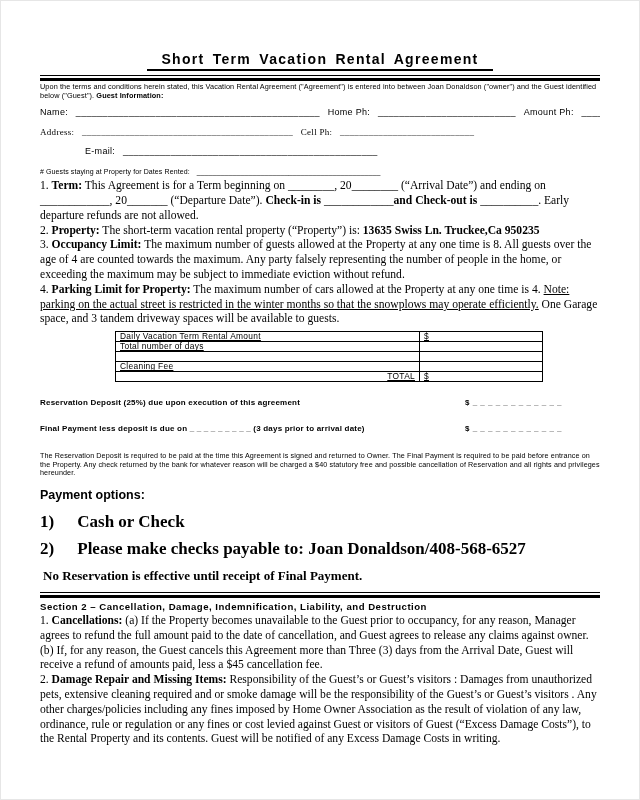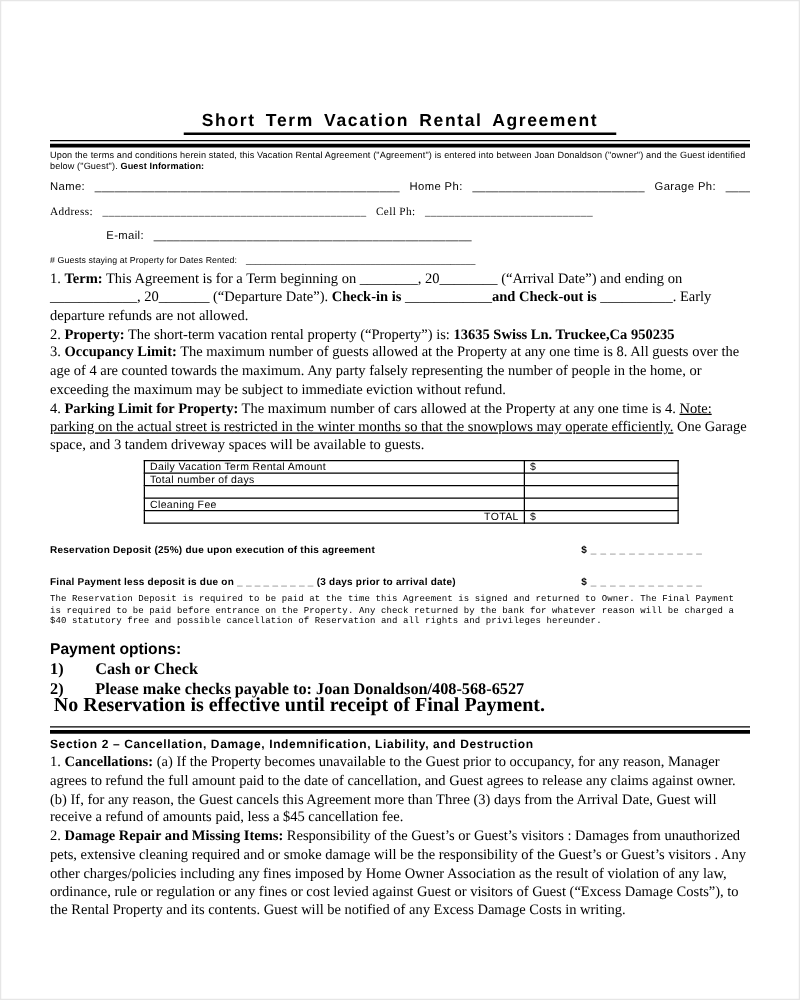--- a/index.html
+++ b/index.html
@@ -1,21 +1,21 @@
 <!DOCTYPE html>
 <html><head>
 <meta charset="utf-8">
 <style>
   html,body{margin:0;padding:0;}
   body{
     width:640px;height:800px;background:#ffffff;color:#000;
     font-family:"Liberation Serif",serif;overflow:hidden;
     box-shadow:inset 0 0 0 1px #e6e6e6;
   }
-  .page{padding:88px 40px 0 40px;box-sizing:border-box;}
+  .page{padding:50px 40px 0 40px;box-sizing:border-box;}
   .b{font-weight:bold;}
   .u{text-decoration:underline;}
 
   .title-row{text-align:center;}
   .doc-title{
     display:inline-block;font-family:"Liberation Sans",sans-serif;font-weight:bold;
     font-size:14px;line-height:16px;letter-spacing:1.3px;word-spacing:3px;
     border-bottom:2.5px solid #000;padding:0 14px 2px 14px;
   }
   .rule-double{margin-top:4px;border-top:1.5px solid #000;border-bottom:3px solid #000;height:2px;}
@@ -30,37 +30,37 @@
   .frow-name{margin-top:5px;}
   .frow-address{margin-top:9px;font-family:Liberation Serif, serif;}
   .frow-email{margin-top:8px;padding-left:45px;}
   .frow-guests{margin-top:9px;font-size:7px;letter-spacing:0.1px;}
   .gap-sm{display:inline-block;width:5px;}
 
   .para{font-size:11.6px;line-height:14.8px;margin:0;}
   .para-first{margin-top:2px;}
 
   .rtable{border-collapse:collapse;margin:4px 0 0 75px;table-layout:fixed;
-          font-family:"Liberation Sans",sans-serif;font-size:8.4px;letter-spacing:0.3px;}
+          font-family:"Liberation Sans",sans-serif;font-size:8.4px;letter-spacing:0.3px;text-decoration:underline;}
   .rtable td{border:1px solid #000;padding:0 4px;height:9px;line-height:9px;overflow:hidden;}
   .rtable .c-label{width:295px;}
   .rtable .c-value{width:114px;}
   .cell-total{text-align:right;}
 
   .dep-block{margin-top:8px;}
   .dep-row{position:relative;font-family:"Liberation Sans",sans-serif;font-weight:bold;
            font-size:8px;letter-spacing:0.2px;line-height:10px;margin-top:16px;white-space:nowrap;}
   .dep-amt{position:absolute;left:425px;top:0;letter-spacing:0.5px;}
-  .fineprint{font-family:Liberation Mono, monospace;font-size:7.2px;line-height:8.6px;
-             letter-spacing:0.1px;margin-top:5px;}
+  .fineprint{font-family:Liberation Sans, sans-serif;font-size:7.2px;line-height:8.6px;
+             letter-spacing:0.1px;margin-top:18px;}
 
   .pay-heading{font-family:"Liberation Sans",sans-serif;font-weight:bold;font-size:12.5px;margin-top:10px;line-height:14px;}
-  .pay-option{font-weight:bold;font-size:13px;margin-top:2px;line-height:14px;}
+  .pay-option{font-weight:bold;font-size:17px;margin-top:13px;line-height:14px;}
   .pay-option .num{display:inline-block;width:33px;}
-  .pay-notice{font-weight:bold;font-size:16px;padding-left:3px;line-height:14px;}
+  .pay-notice{font-weight:bold;font-size:13px;margin-top:13px;padding-left:3px;line-height:14px;}
   .rule-s2{margin-top:9px;}
 </style>
 </head>
 <body>
 
 <div class="page">
 
   <div class="title-row">
     <span class="doc-title">Short Term Vacation Rental Agreement</span>
   </div>
@@ -68,21 +68,21 @@
   <div class="rule-double"></div>
 
 
   <p class="intro"><span>Upon the terms and conditions herein stated, this Vacation Rental Agreement ("Agreement") is entered into between Joan Donaldson ("owner") and the Guest identified below ("Guest").    </span><span class="b">Guest Information:</span></p>
 
   <div class="frow frow-name">
     <span>Name:</span>
     <span class="gap-sm"></span><span>______________________________________________</span>
     <span class="gap-sm"></span><span>Home Ph:</span>
     <span class="gap-sm"></span><span>__________________________</span>
-    <span class="gap-sm"></span><span>Garage Ph:</span>
+    <span class="gap-sm"></span><span>Amount Ph:</span>
     <span class="gap-sm"></span><span>________________________</span>
   </div>
 
   <div class="frow frow-address">
     <span>Address:</span>
     <span class="gap-sm"></span><span>____________________________________________</span>
     <span class="gap-sm"></span><span>Cell Ph:</span>
     <span class="gap-sm"></span><span>____________________________</span>
   </div>
 

